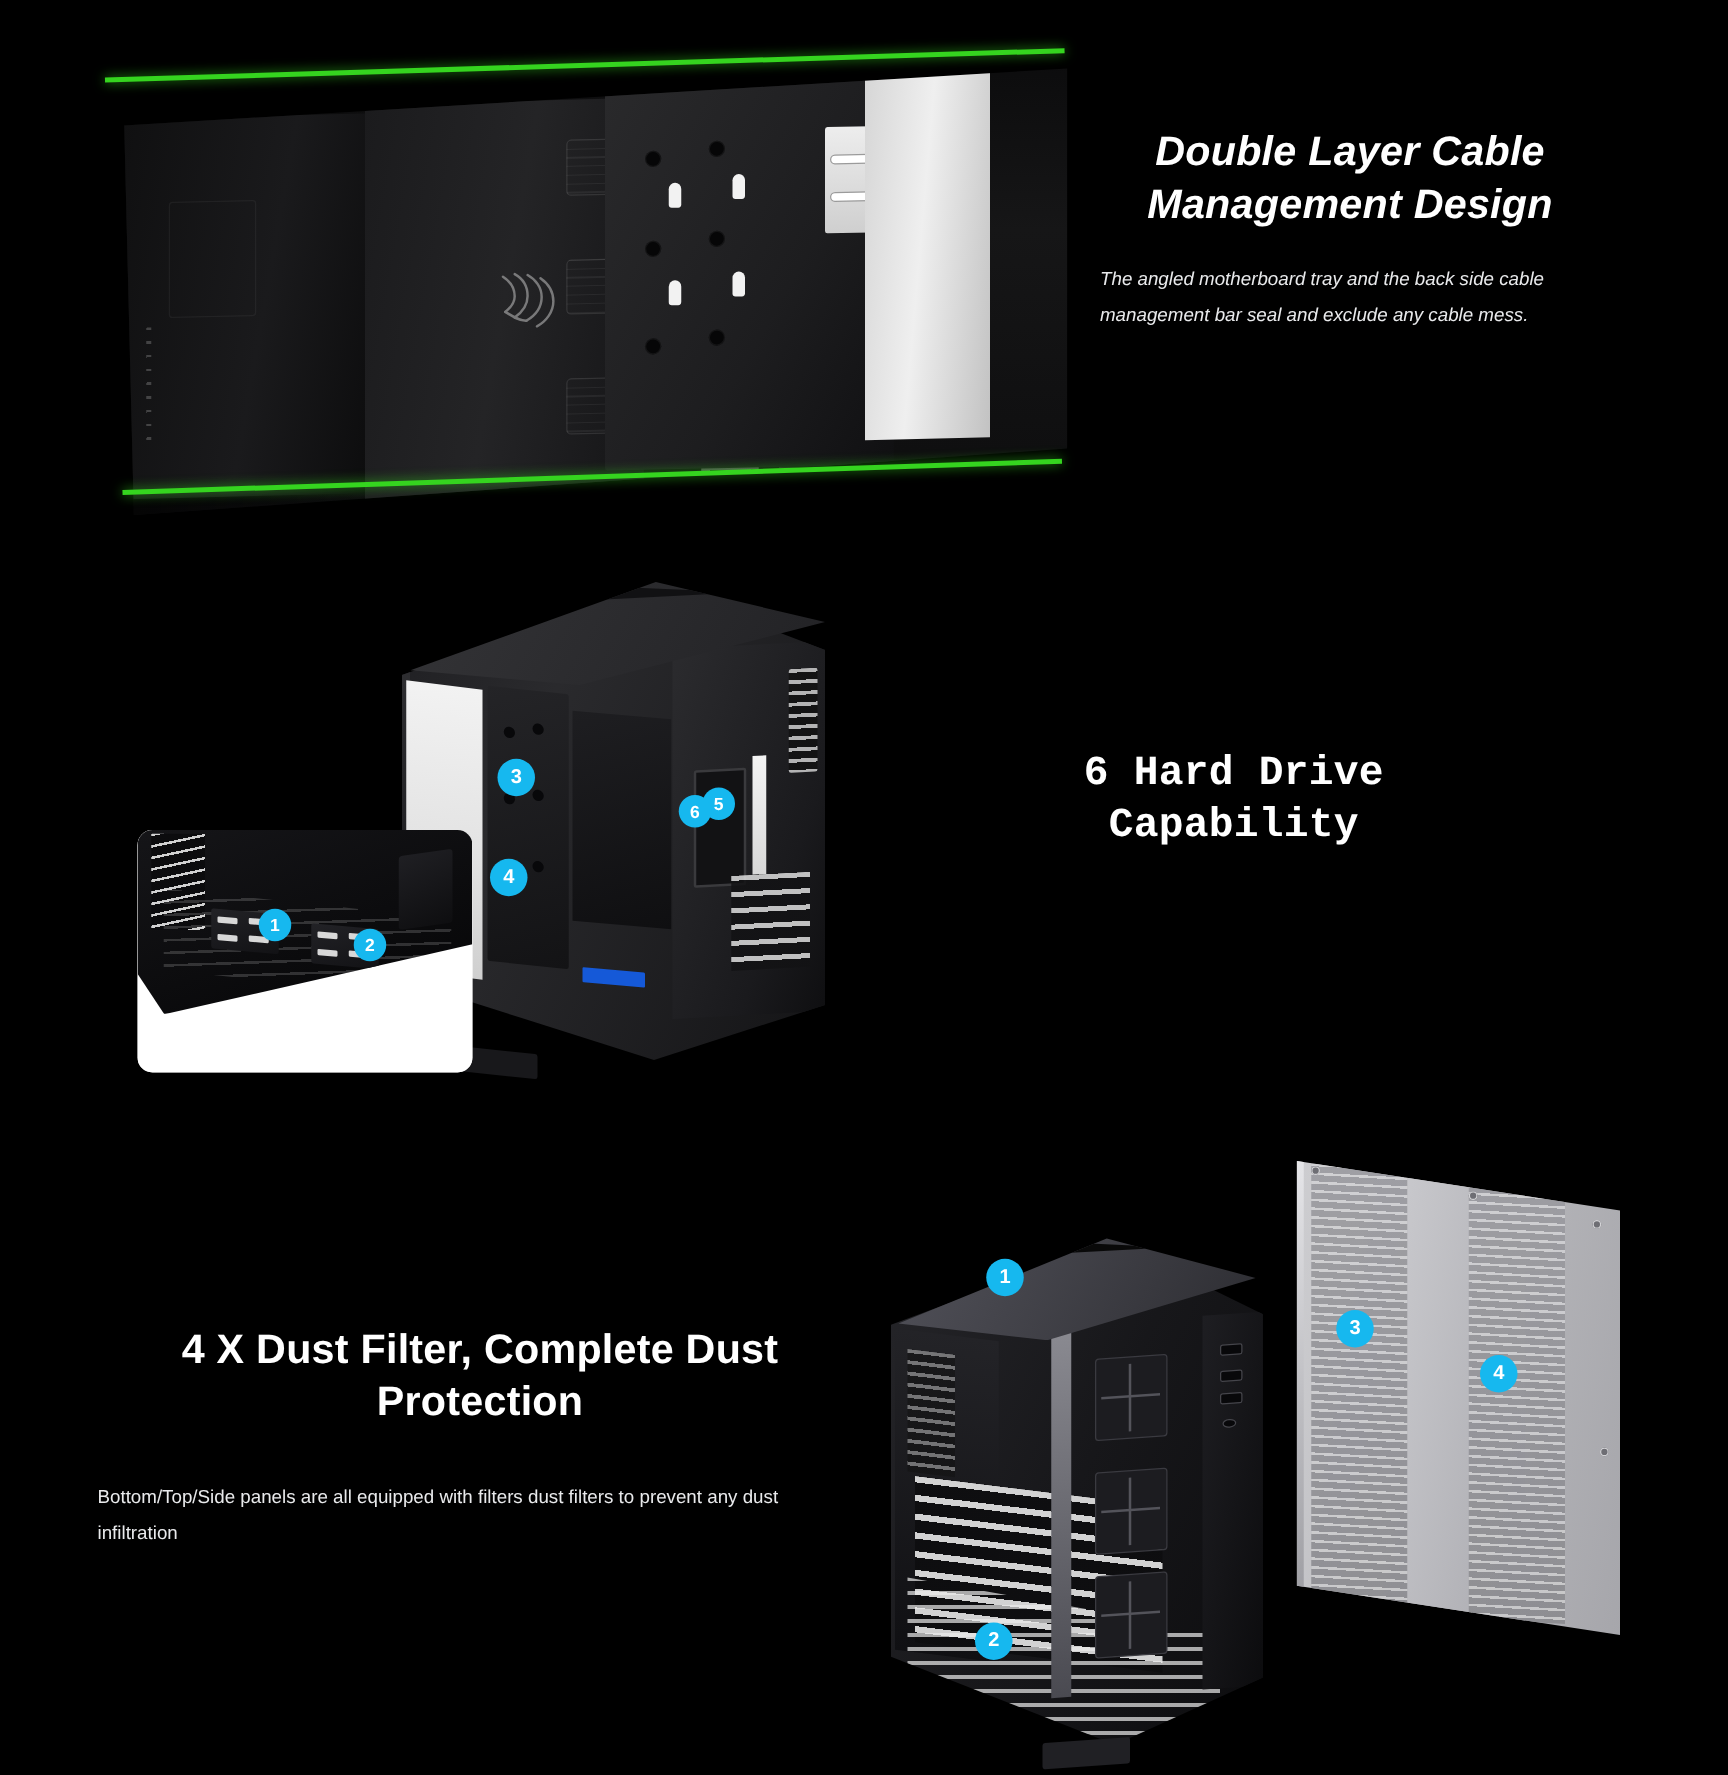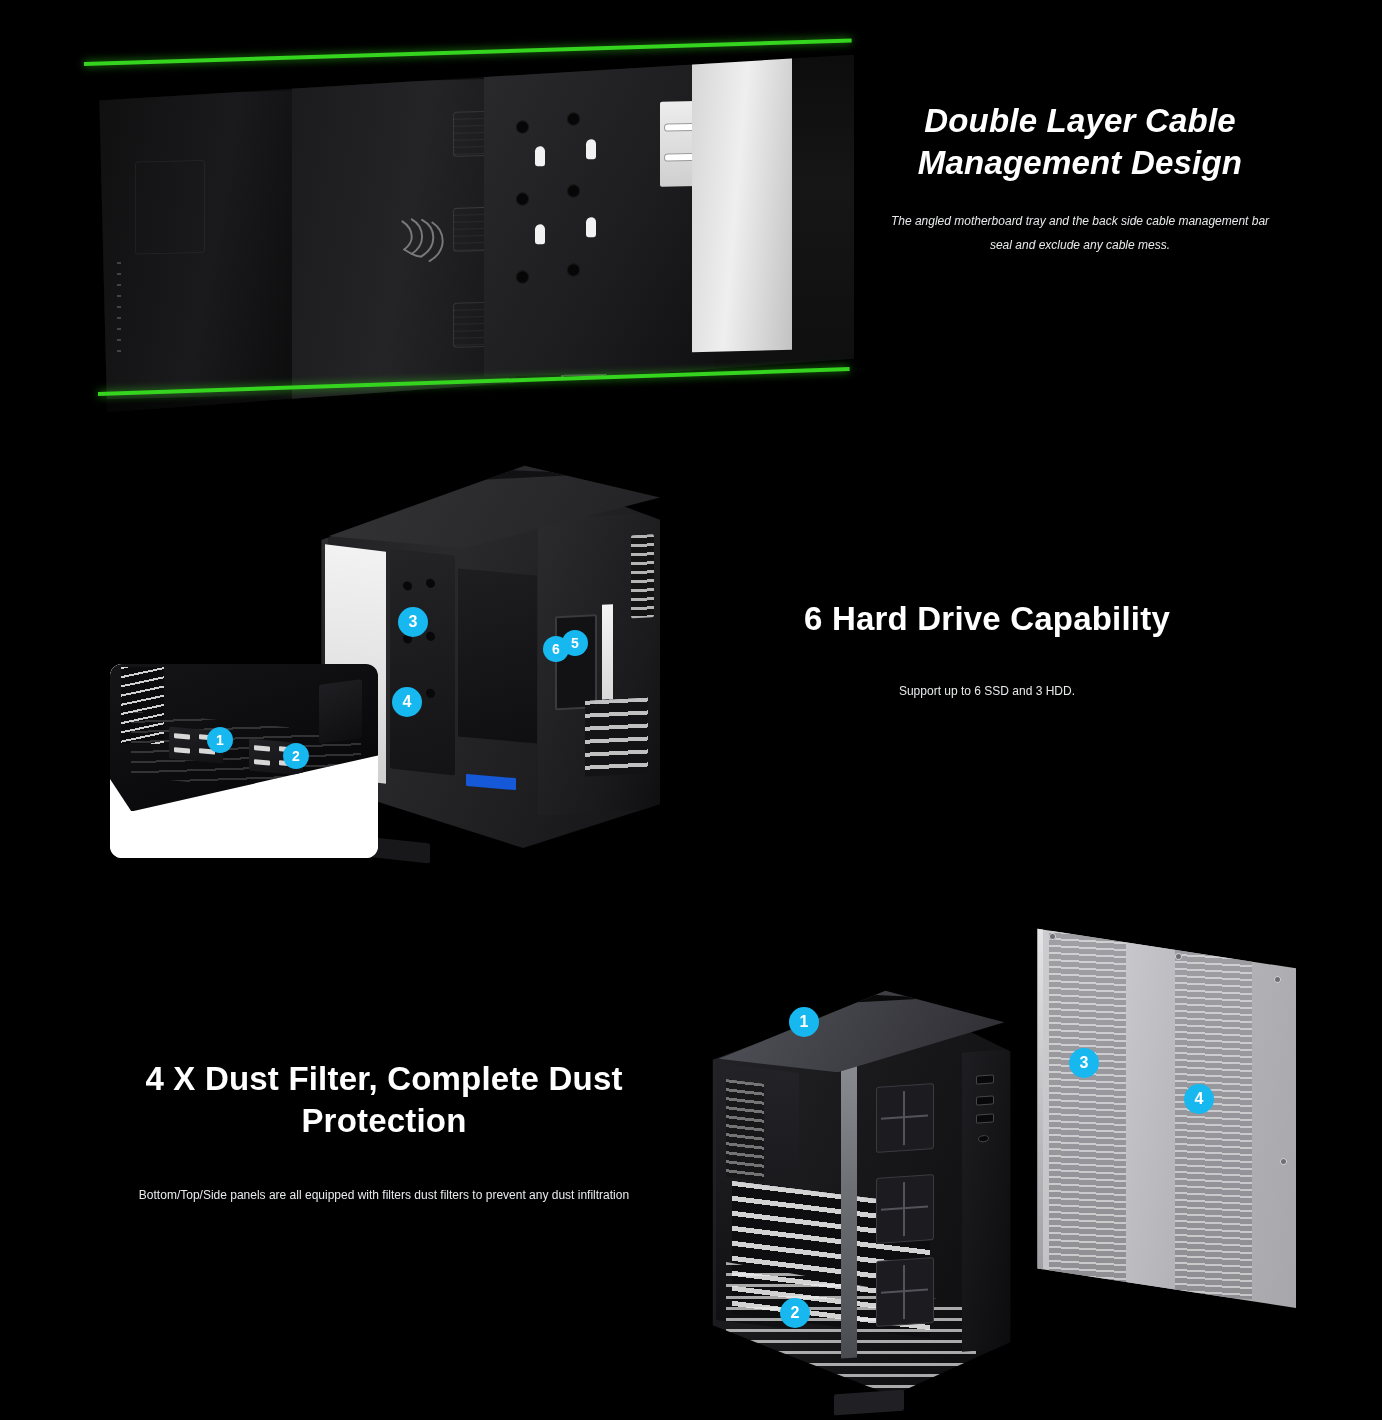--- a/index.html
+++ b/index.html
@@ -10,22 +10,22 @@
     color:#fff; overflow:hidden; position:relative;
   }
   .page{ position:relative; width:1382px; height:1420px; background:#000; }
 
   
   .feature-title{
     font-size:33px; font-weight:bold; line-height:1.28;
     color:#ffffff; letter-spacing:.2px; text-align:center;
   }
   .feature-desc{
-    font-size:12px; font-weight:400; line-height:1.92;
-    color:#e9eaec; text-align:center;
+    font-size:15px; font-weight:400; line-height:1.92;
+    color:#e9eaec; 
   }
 
   
   .sec1-text{ position:absolute; left:880px; top:100px; width:400px;font-style:italic; }
   .sec1-text .feature-desc{ margin-top:26px; }
 
   .sec1-photo{
     position:absolute; left:84px; top:32px; width:770px; height:380px;
     overflow:hidden;
   }
@@ -133,21 +133,21 @@
   .badge{
     position:absolute; width:30px; height:30px; border-radius:50%;
     background:#16b8ef; color:#fff; font-weight:bold; font-size:16px;
     display:flex; align-items:center; justify-content:center;
     box-shadow:0 0 0 0 rgba(0,0,0,0); z-index:9;
     font-family:"Liberation Sans", sans-serif;
   }
   .badge.sm{ width:26px; height:26px; font-size:14px; }
 
   
-  .sec2-text{ position:absolute; left:762px; top:598px; width:450px; }
+  .sec2-text{ position:absolute; left:762px; top:598px; width:450px;font-family:Liberation Mono, monospace; }
   .sec2-text .feature-desc{ margin-top:40px; }
 
   .sec2-case{
     position:absolute; left:300px; top:452px; width:360px; height:400px;
   }
   .c2-body{
     position:absolute; inset:0;
     clip-path:polygon(6% 22%, 62% 4%, 100% 17%, 100% 88%, 62% 99%, 6% 83%);
     background:linear-gradient(115deg,#1d1d20 0%,#2a2a2d 35%,#141416 100%);
   }
@@ -463,21 +463,20 @@
 
     <div class="badge sm" style="left:207px;top:727px">1</div>
     <div class="badge sm" style="left:283px;top:743px">2</div>
     <div class="badge" style="left:398px;top:607px">3</div>
     <div class="badge" style="left:392px;top:687px">4</div>
     <div class="badge sm" style="left:562px;top:630px">5</div>
     <div class="badge sm" style="left:543px;top:636px">6</div>
 
     <div class="sec2-text">
       <div class="feature-title">6 Hard Drive Capability</div>
-      <div class="feature-desc">Support up to 6 SSD and 3 HDD.</div>
     </div>
   </div>
 
   <div>
 
     <div class="sec3-text">
       <div class="feature-title">4 X Dust Filter, Complete Dust Protection</div>
       <div class="feature-desc">Bottom/Top/Side panels are all equipped with filters dust filters to prevent any dust infiltration</div>
     </div>
 

